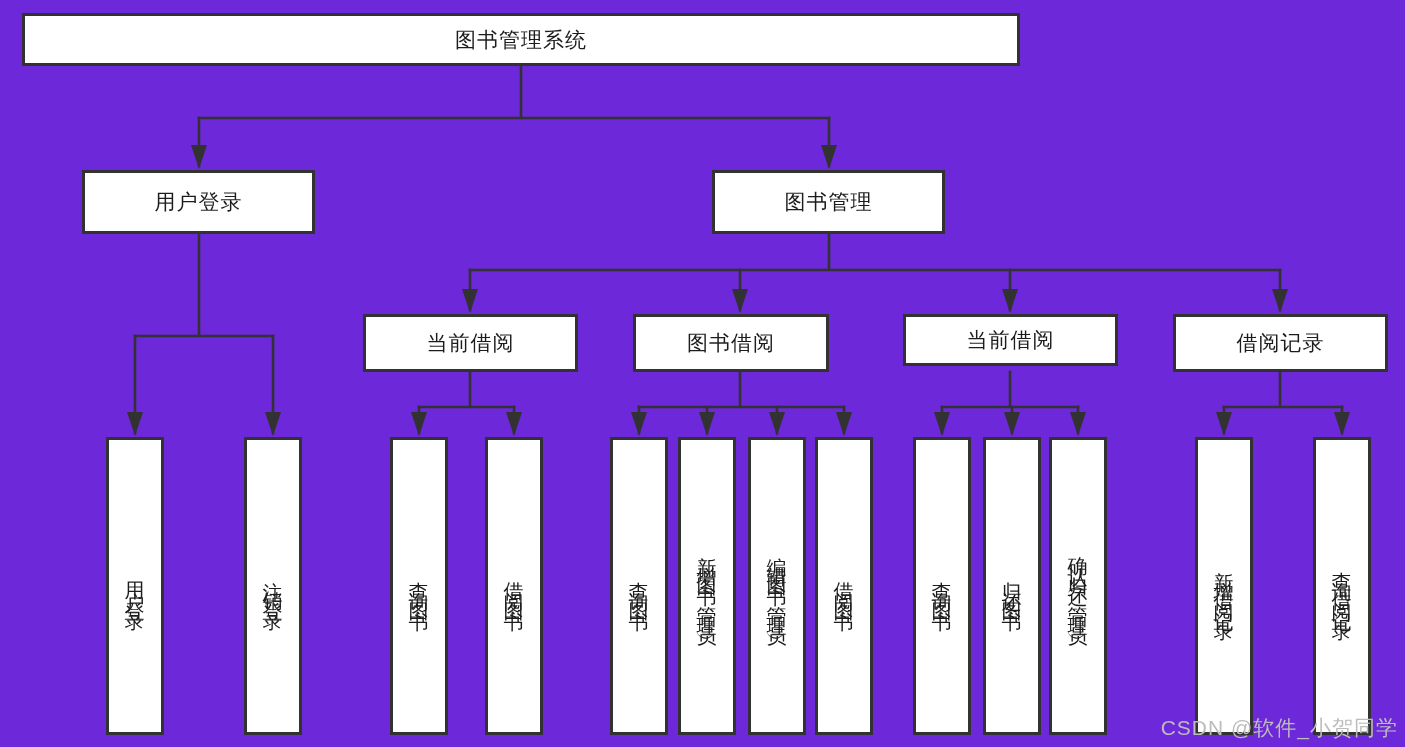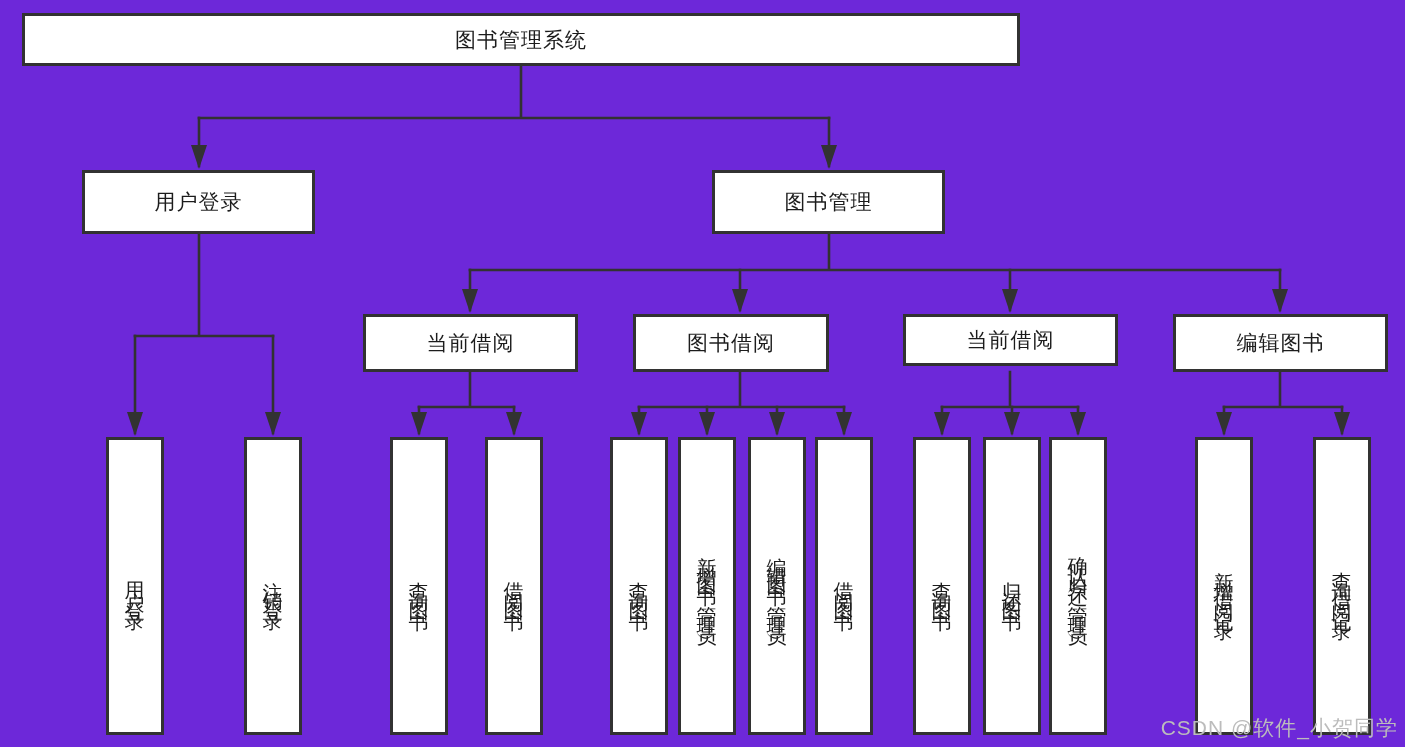--- a/index.html
+++ b/index.html
@@ -88,21 +88,21 @@
   <div class="node h" style="left:363px;top:314px;width:215px;height:58px;">
     <span class="label">当前借阅</span>
   </div>
   <div class="node h" style="left:633px;top:314px;width:196px;height:58px;">
     <span class="label">图书借阅</span>
   </div>
   <div class="node h" style="left:903px;top:314px;width:215px;height:52px;">
     <span class="label">当前借阅</span>
   </div>
   <div class="node h" style="left:1173px;top:314px;width:215px;height:58px;">
-    <span class="label">编辑图书</span>
+    <span class="label">借阅记录</span>
   </div>
 
   <div class="node leaf" style="left:106px;top:437px;width:58px;height:298px;">
     <span class="label">用户登录</span>
   </div>
   <div class="node leaf" style="left:244px;top:437px;width:58px;height:298px;">
     <span class="label">注销登录</span>
   </div>
   <div class="node leaf" style="left:390px;top:437px;width:58px;height:298px;">
     <span class="label">查询图书</span>

